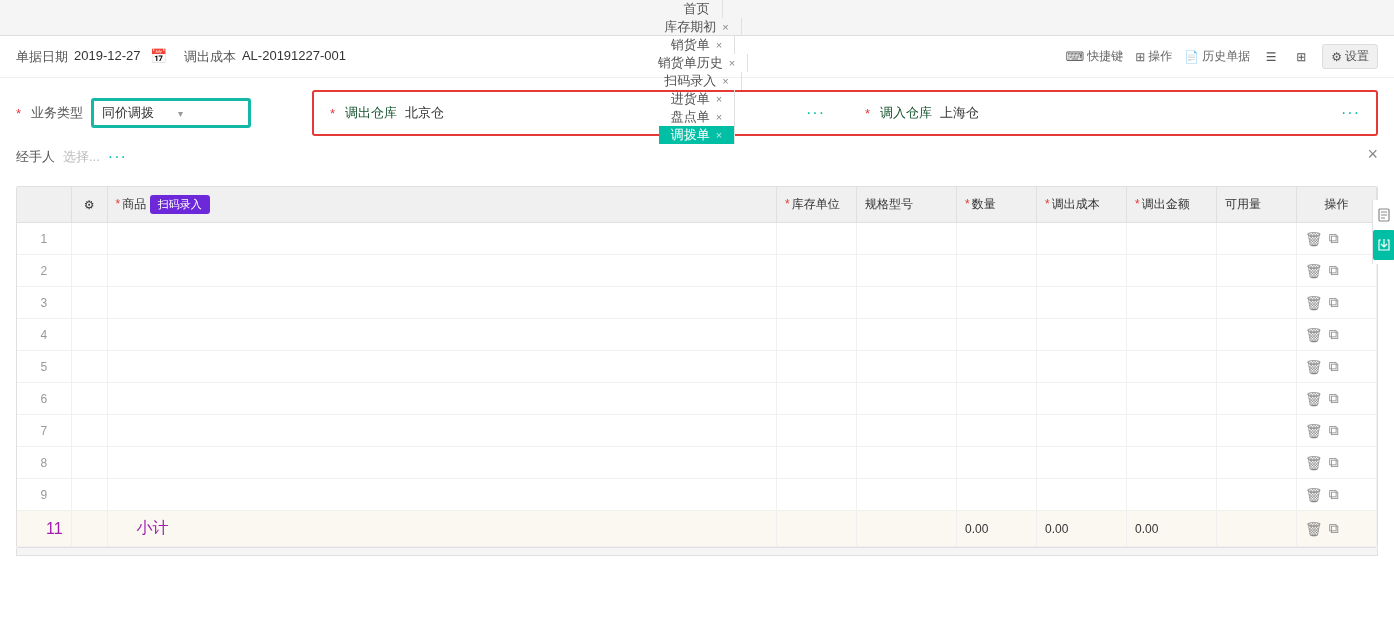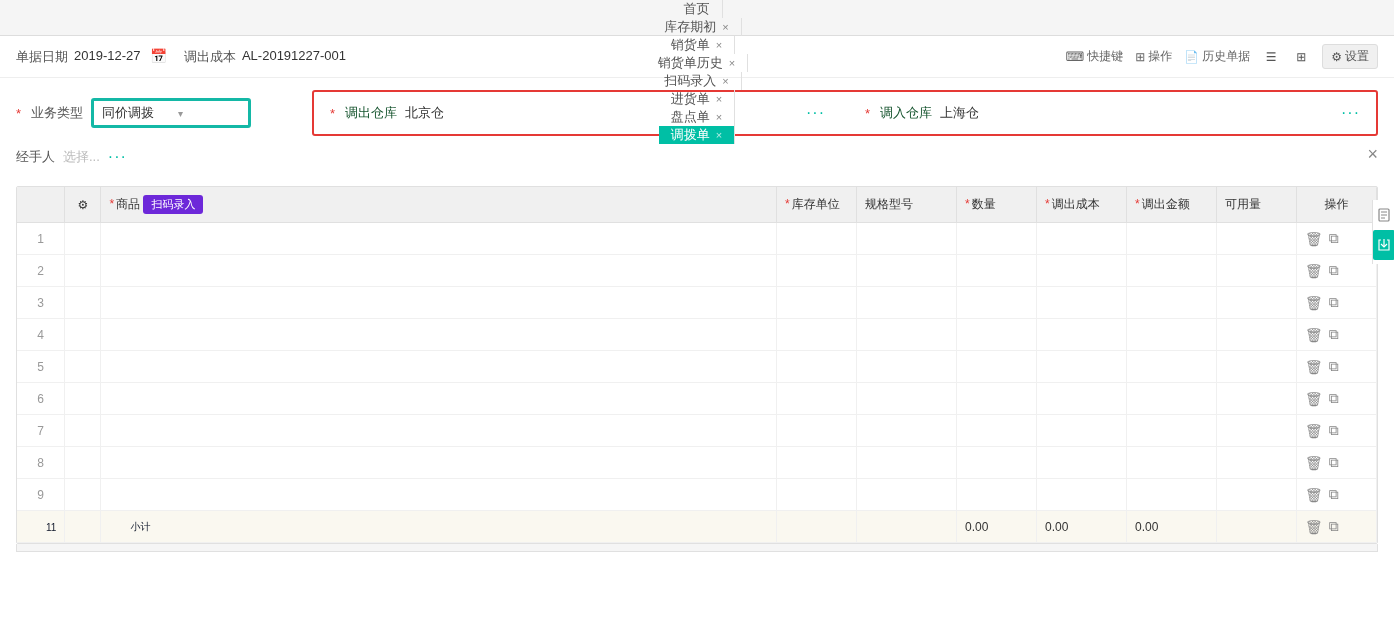--- a/index.html
+++ b/index.html
@@ -186,21 +186,21 @@
       font-size: 11px;
       cursor: pointer;
     }
     .th-req { color: #e53935; margin-right: 2px; }
     .op-icons {
       display: flex; align-items: center; gap: 6px;
     }
     .op-icon {
       cursor: pointer; color: #888; font-size: 14px;
     }
-    .subtotal-label { color: #0f172a; font-size: 10px; margin-left: 21px; }
+    .subtotal-label { color: #a21caf; font-size: 16px; margin-left: 21px; }
     .panel-icon {
       width: 20px; height: 22px;
       display: flex; align-items: center; justify-content: center;
       cursor: pointer; color: #888; font-size: 12px;
     }
 
     
     .scroll-area {
       height: 8px;
       background: #f5f5f5;

